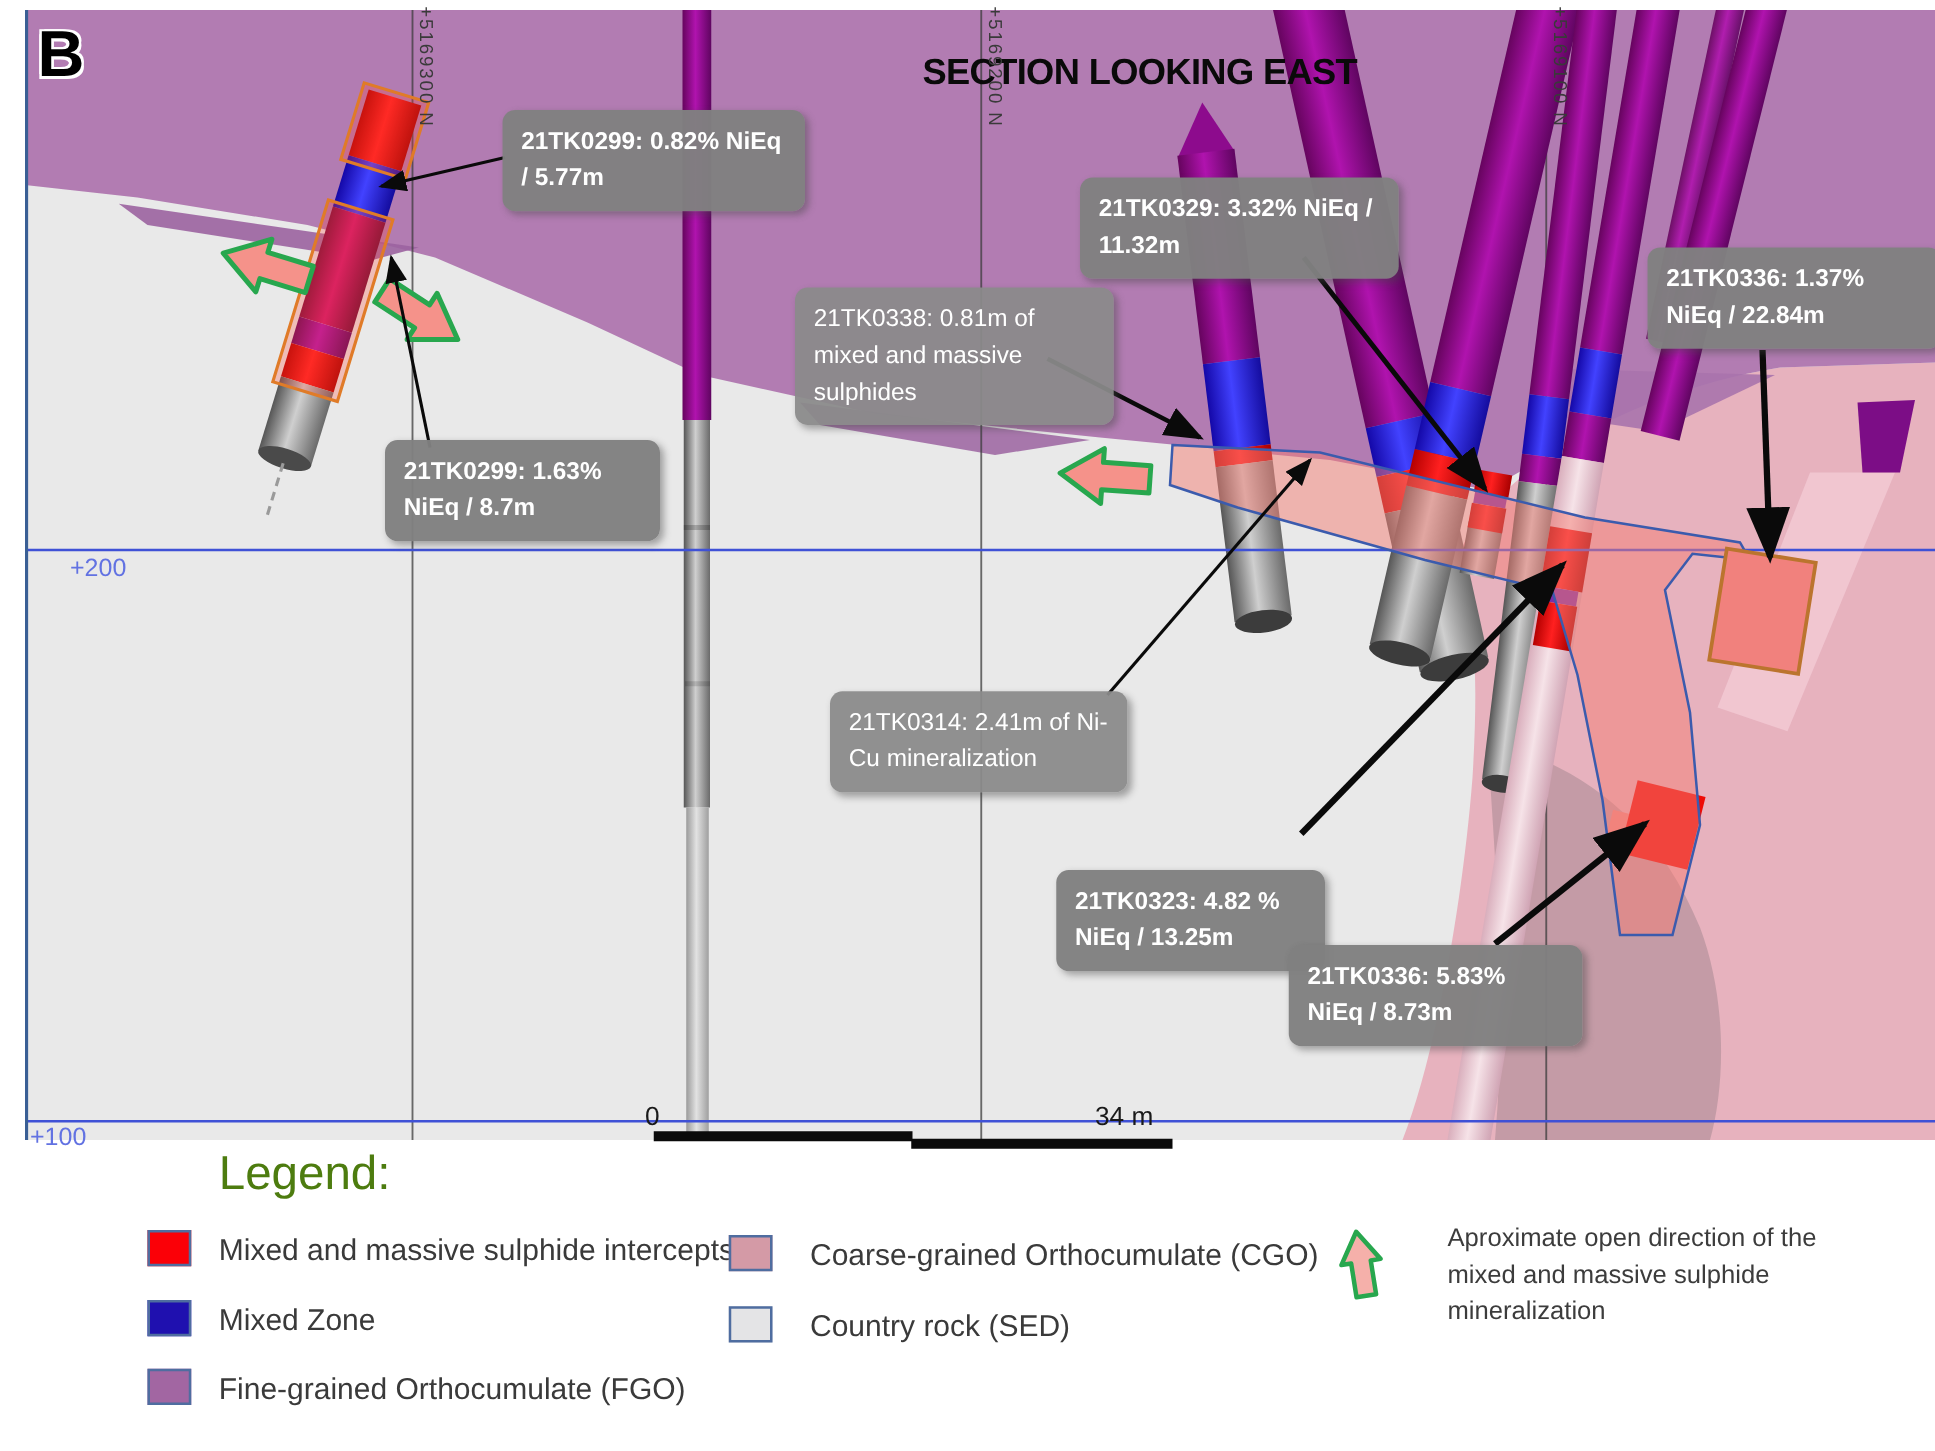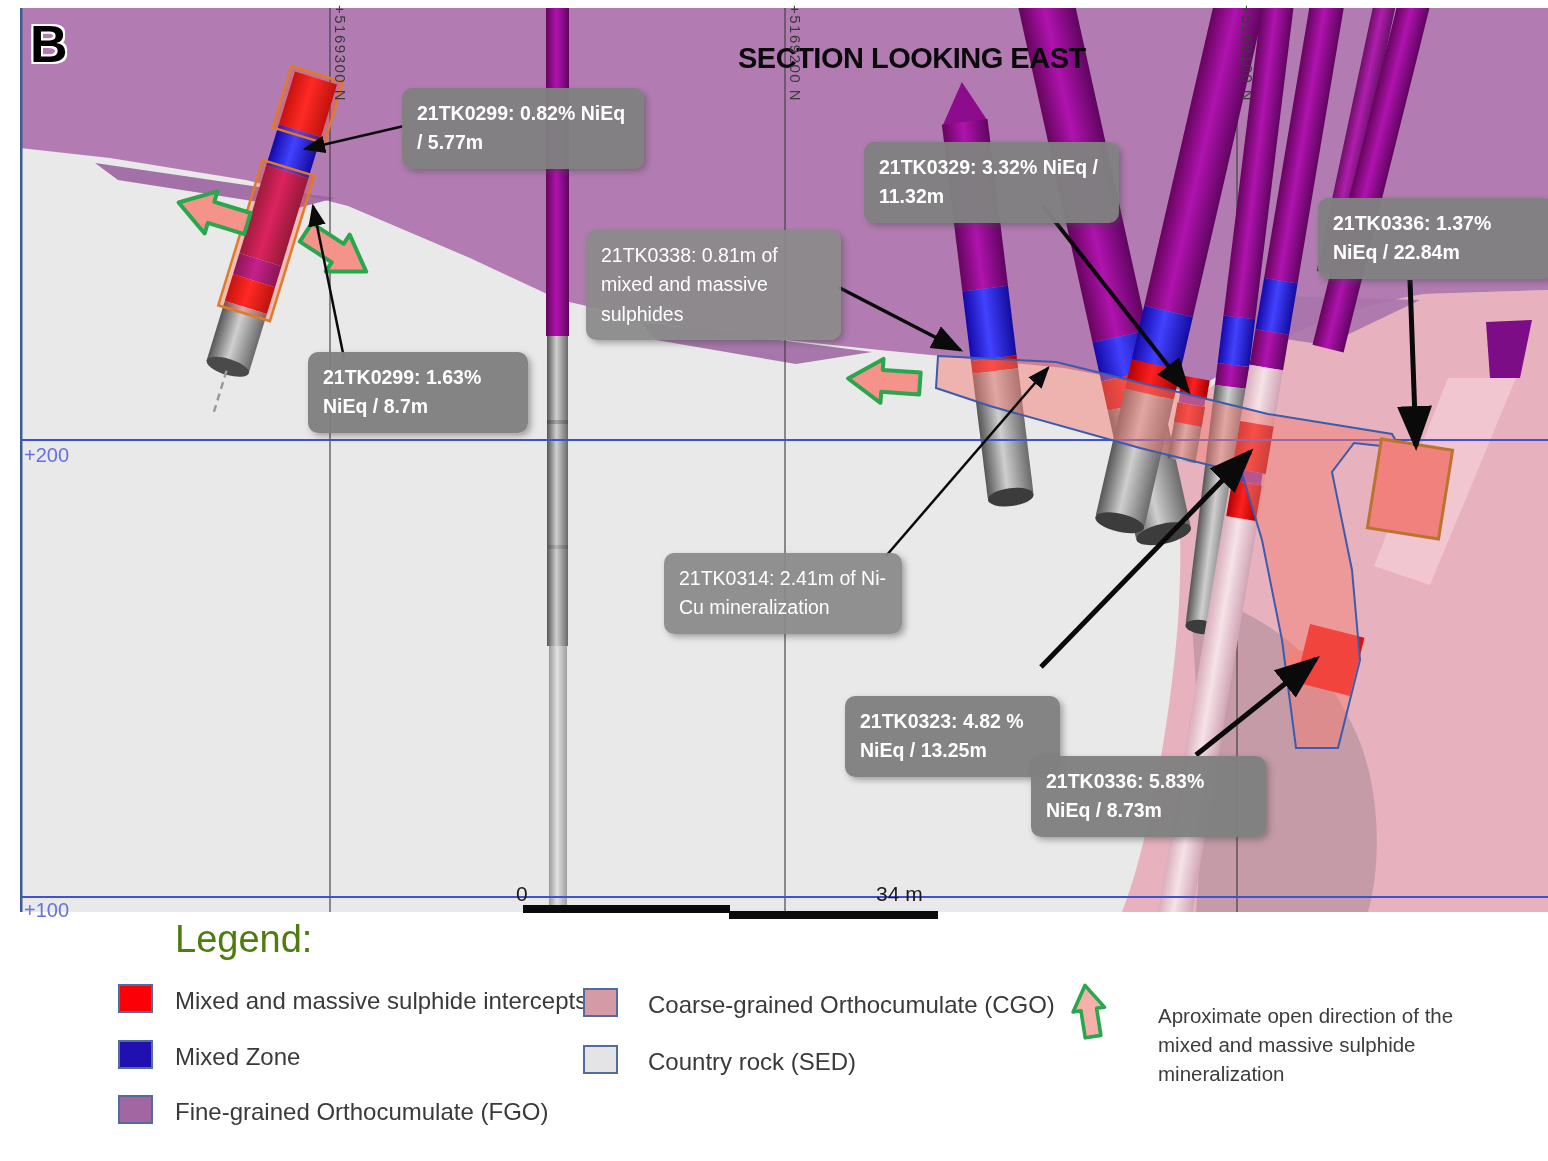--- a/index.html
+++ b/index.html
@@ -14,21 +14,21 @@
     letter-spacing:1.5px;color:#3a3a3a;white-space:nowrap;font-weight:500;}
   .elabel{position:absolute;font-size:20px;color:#6272e2;}
   .slabel{position:absolute;font-size:21px;color:#1a1a1a;}
   .callout{position:absolute;background:rgba(128,128,128,.97);border-radius:10px;padding:11px 15px;
     color:#fff;font-size:19.5px;line-height:1.5;font-weight:700;box-shadow:3px 3px 6px rgba(70,70,70,.45);}
   .callout.light{font-weight:400;background:rgba(138,138,138,.94);}
   .legend-heading{position:absolute;left:175px;top:918px;font-size:38px;font-weight:400;color:#4d7c0f;}
   .swatch{position:absolute;width:35px;height:29px;border:2px solid #4f6da0;box-sizing:border-box;}
   .legend-label{position:absolute;font-size:24px;color:#3a3a3a;}
   .arrow-note{position:absolute;left:1158px;top:976px;width:330px;font-size:20.5px;
-    line-height:1.42;color:#3c3c3c;margin-top:25px;}
+    line-height:1.42;color:#3c3c3c;}
   .legend-arrow{position:absolute;left:1058px;top:980px;}
 </style>
 </head>
 <body>
 
 <div class="stage">
 
 <svg class="scene" width="1548" height="1161" viewBox="0 0 1548 1161">
   <defs>
     <marker id="ah" markerWidth="10" markerHeight="9" refX="8" refY="3.5" orient="auto">
@@ -208,29 +208,29 @@
 </svg>
 
 <div class="overlay">
   <div class="panel-label">B</div>
   <div class="title">SECTION LOOKING EAST</div>
 
   <div class="glabel" style="left:349px;top:5px;">+5169300 N</div>
   <div class="glabel" style="left:804px;top:5px;">+5169200 N</div>
   <div class="glabel" style="left:1256px;top:5px;">+5169100 N</div>
 
-  <div class="elabel" style="left:24px;top:444px;">+200</div>
+  <div class="elabel" style="left:24px;top:444px;padding-left:32px;">+200</div>
   <div class="elabel" style="left:24px;top:899px;">+100</div>
 
   <div class="slabel" style="left:516px;top:882px;">0</div>
   <div class="slabel" style="left:876px;top:882px;">34 m</div>
 
   <div class="callout" style="left:402px;top:88px;width:212px;">21TK0299: 0.82% NiEq / 5.77m</div>
   <div class="callout" style="left:864px;top:142px;width:225px;">21TK0329: 3.32% NiEq / 11.32m</div>
-  <div class="callout light" style="left:586px;top:230px;width:225px;">21TK0338: 0.81m of mixed and massive sulphides</div>
+  <div class="callout light" style="left:636px;top:230px;width:225px;">21TK0338: 0.81m of mixed and massive sulphides</div>
   <div class="callout" style="left:1318px;top:198px;width:205px;">21TK0336: 1.37% NiEq / 22.84m</div>
   <div class="callout" style="left:308px;top:352px;width:190px;">21TK0299: 1.63% NiEq / 8.7m</div>
   <div class="callout light" style="left:664px;top:553px;width:208px;">21TK0314: 2.41m of Ni-Cu mineralization</div>
   <div class="callout" style="left:845px;top:668px;width:185px;margin-top:28px;">21TK0323: 4.82 % NiEq / 13.25m</div>
   <div class="callout" style="left:1031px;top:756px;width:205px;">21TK0336: 5.83% NiEq / 8.73m</div>
 
   <div class="legend-heading">Legend:</div>
 
   <div class="swatch" style="left:118px;top:984px;background:#fb0007;"></div>
   <div class="legend-label" style="left:175px;top:987px;">Mixed and massive sulphide intercepts</div>

